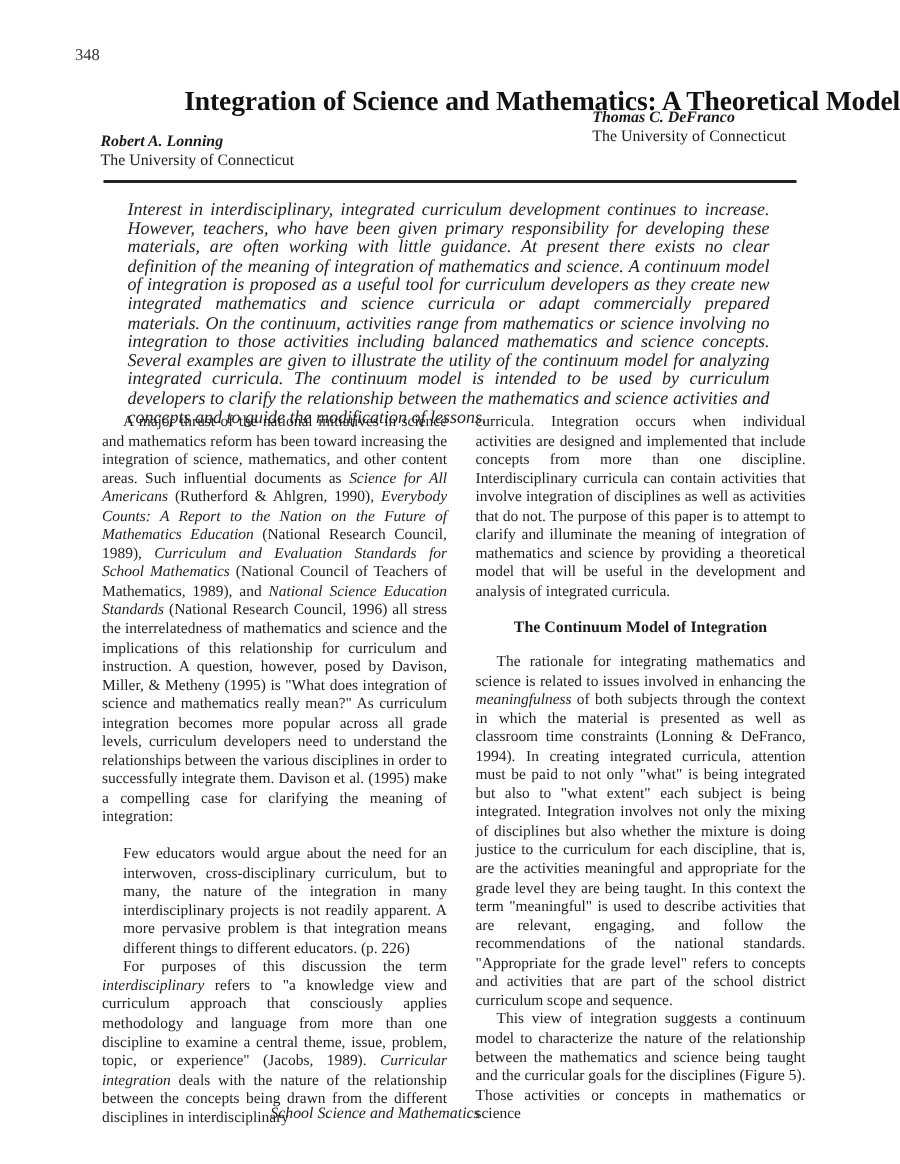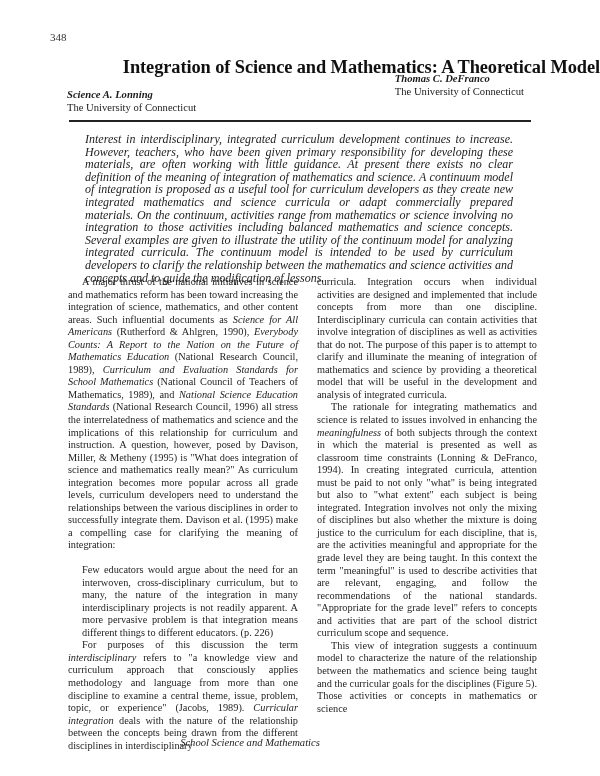--- a/index.html
+++ b/index.html
@@ -36,37 +36,38 @@
   }
 </style>
 </head>
 <body>
 
 <div class="page-num">348</div>
 
 <h1 class="title" style="margin:0">Integration of Science and Mathematics: A Theoretical Model</h1>
 
 <div class="author author-left">
-  <div class="name">Science A. Lonning</div>
+  <div class="name">Robert A. Lonning</div>
   <div>The University of Connecticut</div>
 </div>
 <div class="author author-right">
   <div class="name">Thomas C. DeFranco</div>
   <div>The University of Connecticut</div>
 </div>
 
 <div class="rule"></div>
 
 <div class="abstract">Interest in interdisciplinary, integrated curriculum development continues to increase. However, teachers, who have been given primary responsibility for developing these materials, are often working with little guidance. At present there exists no clear definition of the meaning of integration of mathematics and science. A continuum model of integration is proposed as a useful tool for curriculum developers as they create new integrated mathematics and science curricula or adapt commercially prepared materials. On the continuum, activities range from mathematics or science involving no integration to those activities including balanced mathematics and science concepts. Several examples are given to illustrate the utility of the continuum model for analyzing integrated curricula. The continuum model is intended to be used by curriculum developers to clarify the relationship between the mathematics and science activities and concepts and to guide the modification of lessons.</div>
 
 <div class="col col-left">
   <p><span>A major thrust of the national initiatives in science and mathematics reform has been toward increasing the integration of science, mathematics, and other content areas. Such influential documents as </span><i>Science for All Americans</i><span> (Rutherford &amp; Ahlgren, 1990), </span><i>Everybody Counts: A Report to the Nation on the Future of Mathematics Education</i><span> (National Research Council, 1989), </span><i>Curriculum and Evaluation Standards for School Mathematics</i><span> (National Council of Teachers of Mathematics, 1989), and </span><i>National Science Education Standards</i><span> (National Research Council, 1996) all stress the interrelatedness of mathematics and science and the implications of this relationship for curriculum and instruction. A question, however, posed by Davison, Miller, &amp; Metheny (1995) is "What does integration of science and mathematics really mean?" As curriculum integration becomes more popular across all grade levels, curriculum developers need to understand the relationships between the various disciplines in order to successfully integrate them. Davison et al. (1995) make a compelling case for clarifying the meaning of integration:</span></p>
   <p class="quote">Few educators would argue about the need for an interwoven, cross-disciplinary curriculum, but to many, the nature of the integration in many interdisciplinary projects is not readily apparent. A more pervasive problem is that integration means different things to different educators. (p. 226)</p>
   <p><span>For purposes of this discussion the term </span><i>interdisciplinary</i><span> refers to "a knowledge view and curriculum approach that consciously applies methodology and language from more than one discipline to examine a central theme, issue, problem, topic, or experience" (Jacobs, 1989). </span><i>Curricular integration</i><span> deals with the nature of the relationship between the concepts being drawn from the different disciplines in interdisciplinary</span></p>
 </div>
 
 <div class="col col-right">
   <p class="noindent">curricula. Integration occurs when individual activities are designed and implemented that include concepts from more than one discipline. Interdisciplinary curricula can contain activities that involve integration of disciplines as well as activities that do not. The purpose of this paper is to attempt to clarify and illuminate the meaning of integration of mathematics and science by providing a theoretical model that will be useful in the development and analysis of integrated curricula.</p>
+  <div class="section-heading">The Continuum Model of Integration</div>
   <p><span>The rationale for integrating mathematics and science is related to issues involved in enhancing the </span><i>meaningfulness</i><span> of both subjects through the context in which the material is presented as well as classroom time constraints (Lonning &amp; DeFranco, 1994). In creating integrated curricula, attention must be paid to not only "what" is being integrated but also to "what extent" each subject is being integrated. Integration involves not only the mixing of disciplines but also whether the mixture is doing justice to the curriculum for each discipline, that is, are the activities meaningful and appropriate for the grade level they are being taught. In this context the term "meaningful" is used to describe activities that are relevant, engaging, and follow the recommendations of the national standards. "Appropriate for the grade level" refers to concepts and activities that are part of the school district curriculum scope and sequence.</span></p>
   <p>This view of integration suggests a continuum model to characterize the nature of the relationship between the mathematics and science being taught and the curricular goals for the disciplines (Figure 5). Those activities or concepts in mathematics or science</p>
 </div>
 
 <div class="footer">School Science and Mathematics</div>
 
 </body></html>

